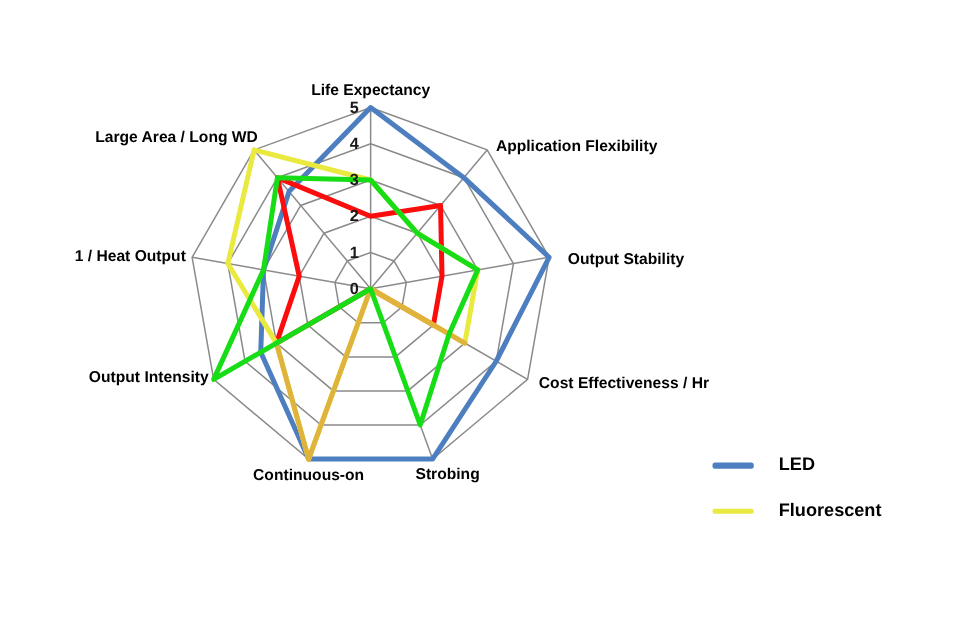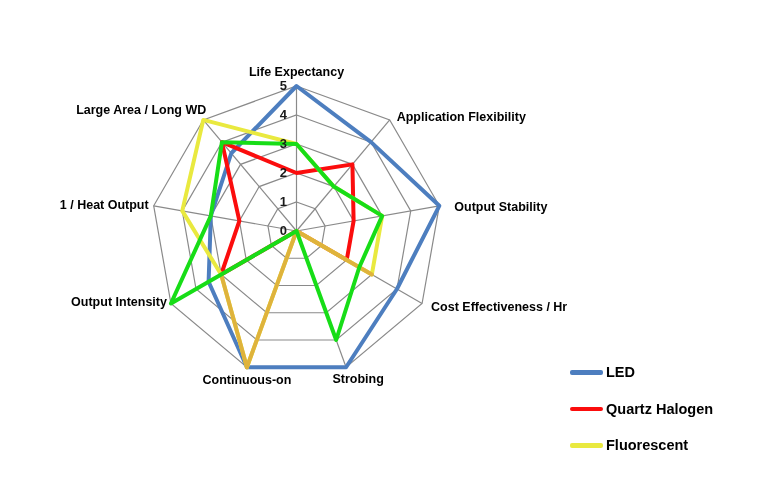--- a/index.html
+++ b/index.html
@@ -4,21 +4,21 @@
 <style>
   html,body{margin:0;padding:0;background:#ffffff;}
   #stage{position:relative;width:768px;height:503px;background:#ffffff;overflow:hidden;
          font-family:"Liberation Sans",sans-serif;}
   #chart-svg{position:absolute;left:0;top:0;}
   .axis-label{font-family:"Liberation Sans",sans-serif;font-weight:bold;font-size:12.5px;fill:#000000;}
   .tick-label{font-family:"Liberation Sans",sans-serif;font-weight:bold;font-size:13px;fill:#1a1a1a;}
   #legend{position:absolute;left:570px;top:362px;width:190px;}
   .legend-row{display:flex;align-items:center;height:21px;margin-bottom:15.5px;}
   .legend-swatch{width:33px;height:4.5px;border-radius:2px;flex:0 0 auto;}
-  .legend-label{margin-left:3px;font-weight:bold;font-size:14.5px;color:#000;line-height:1;}
+  .legend-label{margin-left:20px;font-weight:bold;font-size:14.5px;color:#000;line-height:1;}
 </style>
 </head>
 <body>
 
 <div id="stage">
   <svg id="chart-svg" width="768" height="503" viewBox="0 0 768 503">
       <polygon points="296.5,202 315.14084068090966,208.78471114954965 325.059424837354,225.964202847659 321.61473670974874,245.5 306.4185841564444,258.25108600279134 286.5814158435556,258.25108600279134 271.38526329025126,245.5 267.940575162646,225.96420284765904 277.85915931909034,208.78471114954965" fill="none" stroke="#8a8a8a" stroke-width="1.2"></polygon>
       <polygon points="296.5,173 333.78168136181927,186.56942229909927 353.6188496747081,220.92840569531805 346.7294734194974,260 316.3371683128888,285.5021720055827 276.66283168711124,285.5021720055827 246.27052658050258,260 239.3811503252919,220.92840569531808 259.2183186381807,186.5694222990993" fill="none" stroke="#8a8a8a" stroke-width="1.2"></polygon>
       <polygon points="296.5,144 352.42252204272893,164.3541334486489 382.1782745120621,215.89260854297706 371.84421012924616,274.5 326.2557524693332,312.753258008374 266.7442475306668,312.753258008374 221.15578987075386,274.50000000000006 210.8217254879379,215.8926085429771 240.57747795727107,164.35413344864895" fill="none" stroke="#8a8a8a" stroke-width="1.2"></polygon>
       <polygon points="296.5,115 371.06336272363853,142.13884459819855 410.7376993494161,210.85681139063607 396.9589468389949,289 336.1743366257776,340.00434401116536 256.8256633742224,340.00434401116536 196.04105316100515,289.00000000000006 182.26230065058385,210.85681139063612 221.9366372763614,142.13884459819857" fill="none" stroke="#8a8a8a" stroke-width="1.2"></polygon>
@@ -55,21 +55,17 @@
       <text x="148.7028758132298" y="208.82101423829516" text-anchor="end" class="axis-label">1 / Heat Output</text>
       <text x="206.29579659545175" y="113.92355574774821" text-anchor="end" class="axis-label">Large Area / Long WD</text>
     </svg>
 
   <div id="legend">
     <div class="legend-row">
       <div class="legend-swatch" id="sw0" style="background: rgb(77, 126, 191);"></div>
       <div class="legend-label">LED</div>
     </div>
     <div class="legend-row">
-      <div class="legend-swatch" id="sw1" style="background: rgb(251, 13, 13);"></div>
-      <div class="legend-label">Quartz Halogen</div>
-    </div>
-    <div class="legend-row">
       <div class="legend-swatch" id="sw2" style="background: rgb(233, 233, 63);"></div>
       <div class="legend-label">Fluorescent</div>
     </div>
   </div>
 </div>
 
 </body></html>

